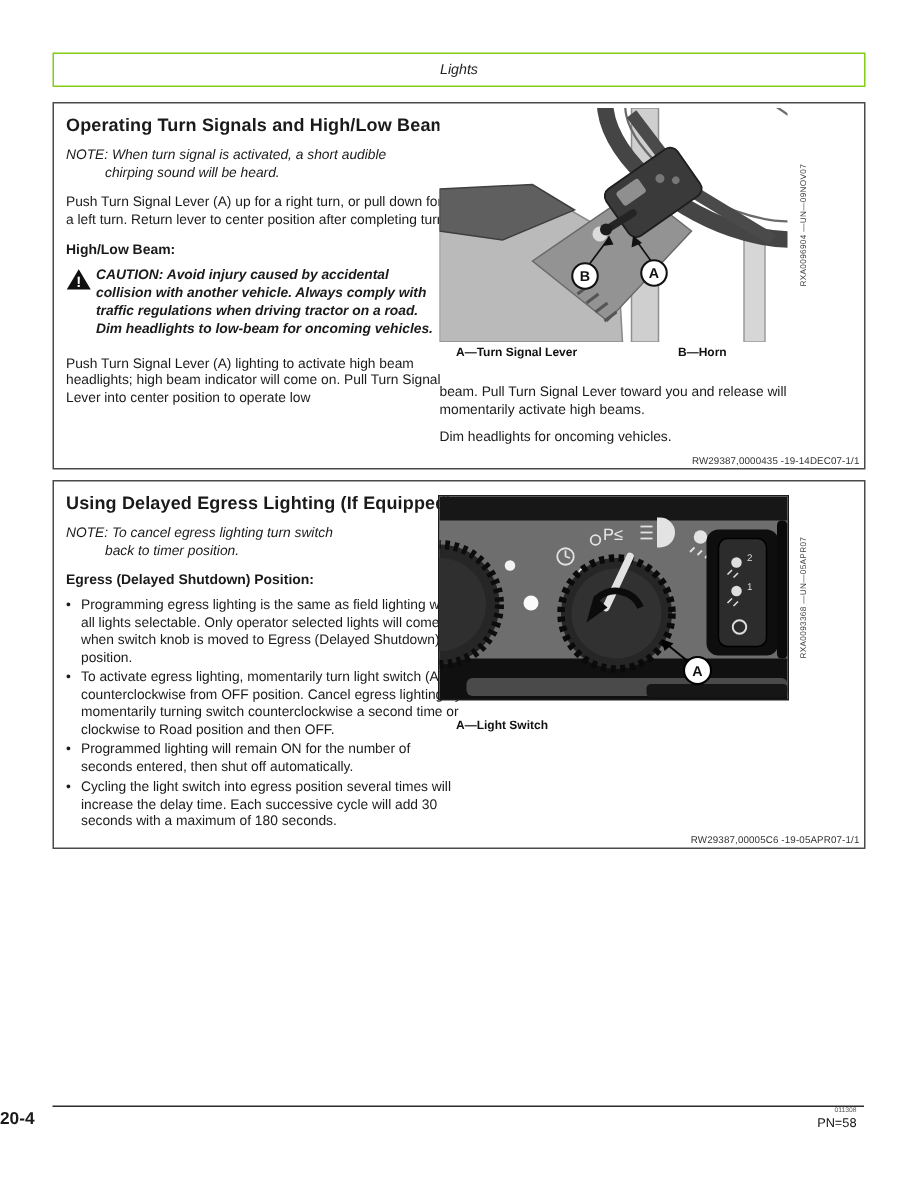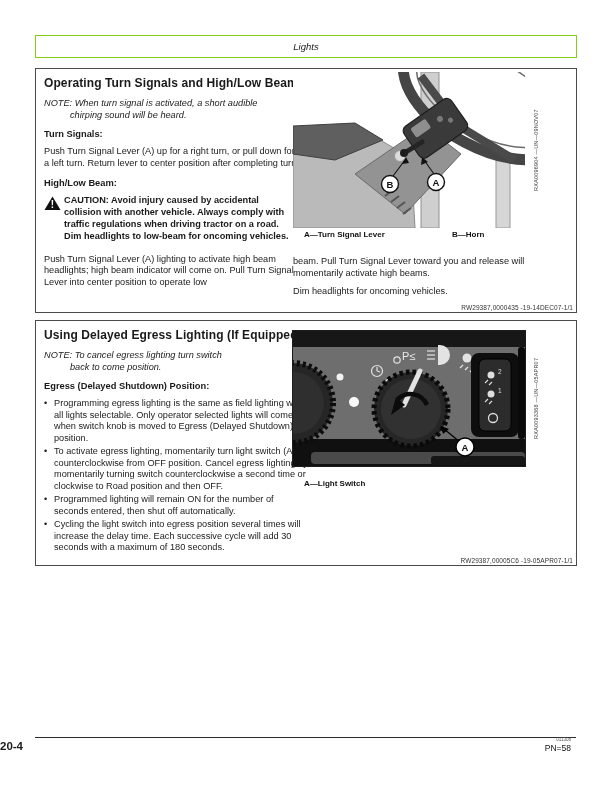--- a/index.html
+++ b/index.html
@@ -20,21 +20,21 @@
 
   .leftcol{position:absolute;left:8px;top:6px;width:260px;}
   .sec-title{font-size:12px;font-weight:bold;margin:1px 0 8px 0;letter-spacing:.1px;}
   .note{font-style:italic;font-size:9.2px;line-height:1.25;margin-bottom:8px;}
   .note .cont{padding-left:26px;}
   .subhead{font-weight:bold;font-size:9.3px;margin:0 0 7px 0;}
   .para{font-size:9.2px;line-height:1.25;margin:0 0 9px 0;width:258px;}
 
   .caution{display:flex;margin:3px 0 11px 0;}
   .caution .icon{flex:0 0 20px;padding-top:1px;}
-  .caution .ctext{font-weight:bold;font-size:9.2px;line-height:1.3;width:228px;}
+  .caution .ctext{font-weight:bold;font-size:9.2px;line-height:1.3;width:228px;font-style:italic;}
 
   ul.bullets{margin:0;padding:0;list-style:none;width:266px;}
   ul.bullets li{position:relative;padding-left:10px;font-size:9.2px;line-height:1.25;
                 margin-bottom:2px;}
   ul.bullets li::before{content:"•";position:absolute;left:0;top:0;font-size:9.2px;}
 
   .figure{position:absolute;background:#fff;}
   .fig1{left:257px;top:3px;width:232px;height:156px;}
   .fig2{left:257px;top:10px;width:232px;height:135px;outline:1px solid #1c1c1c;}
   .figid{position:absolute;width:12px;display:flex;align-items:center;justify-content:center;
@@ -70,21 +70,20 @@
     <div class="t">Lights</div>
   </div>
 
   <div class="secbox sec1">
     <div class="leftcol">
       <div class="sec-title">Operating Turn Signals and High/Low Beam</div>
       <div class="note">
         <div>NOTE: When turn signal is activated, a short audible</div>
         <div class="cont">chirping sound will be heard.</div>
       </div>
-      <div class="subhead">Turn Signals:</div>
       <div class="para">Push Turn Signal Lever (A) up for a right turn, or pull down for a left turn. Return lever to center position after completing turn.</div>
       <div class="subhead">High/Low Beam:</div>
       <div class="caution">
         <span class="icon">
           <svg width="17" height="15" viewBox="0 0 17 15">
             <polygon points="8.5,0.5 16.5,14 0.5,14" fill="#101010"></polygon>
             <text x="8.5" y="12.2" text-anchor="middle" font-size="10" font-weight="bold" fill="#ffffff" font-family="Liberation Sans, sans-serif">!</text>
           </svg>
         </span>
         <div class="ctext">CAUTION: Avoid injury caused by accidental collision with another vehicle. Always comply with traffic regulations when driving tractor on a road.  Dim headlights to low-beam for oncoming vehicles.</div>
@@ -155,21 +154,21 @@
     </div>
 
     <div class="doccode">RW29387,0000435 -19-14DEC07-1/1</div>
   </div>
 
   <div class="secbox sec2">
     <div class="leftcol">
       <div class="sec-title">Using Delayed Egress Lighting (If Equipped)</div>
       <div class="note">
         <div>NOTE: To cancel egress lighting turn switch</div>
-        <div class="cont">back to come position.</div>
+        <div class="cont">back to timer position.</div>
       </div>
       <div class="subhead">Egress (Delayed Shutdown) Position:</div>
       <ul class="bullets">
         <li>Programming egress lighting is the same as field lighting with all lights selectable. Only operator selected lights will come ON when switch knob is moved to Egress (Delayed Shutdown) position.</li>
         <li>To activate egress lighting, momentarily turn light switch (A) counterclockwise from OFF position. Cancel egress lighting by momentarily turning switch counterclockwise a second time or clockwise to Road position and then OFF.</li>
         <li>Programmed lighting will remain ON for the number of seconds entered, then shut off automatically.</li>
         <li>Cycling the light switch into egress position several times will increase the delay time. Each successive cycle will add 30 seconds with a maximum of 180 seconds.</li>
       </ul>
     </div>
 

